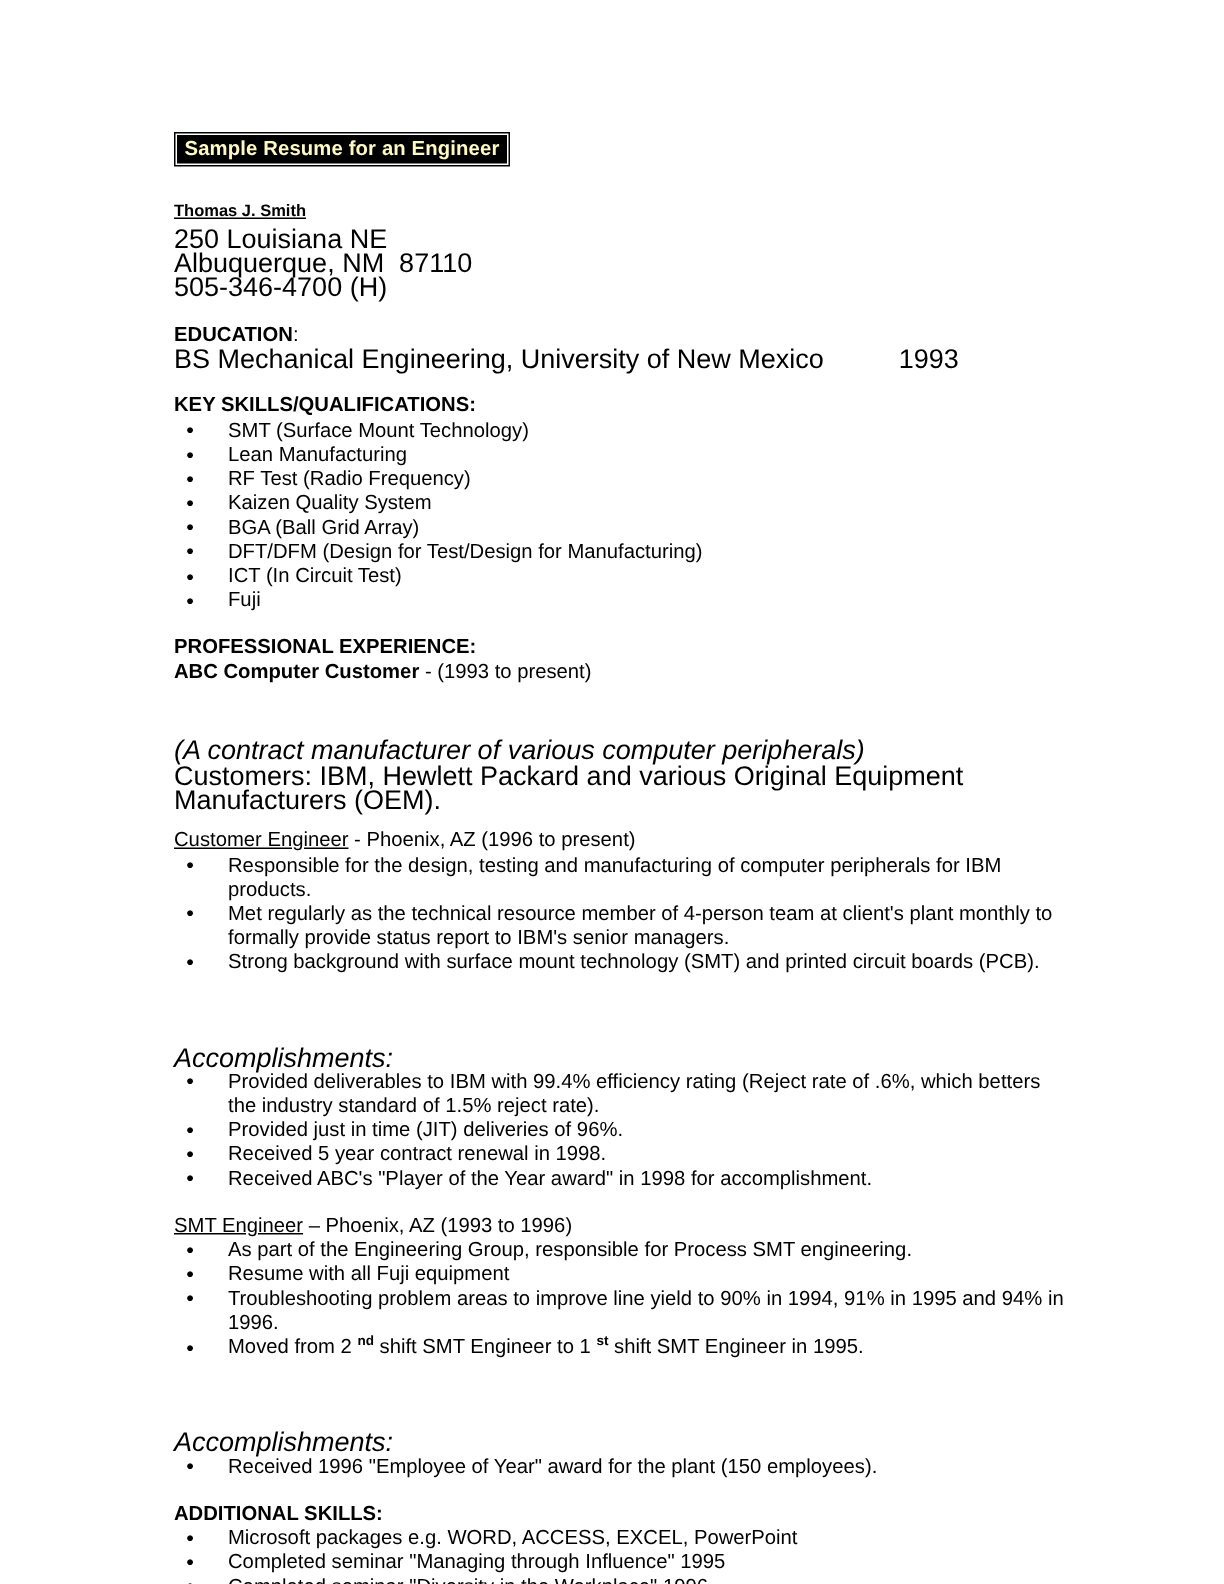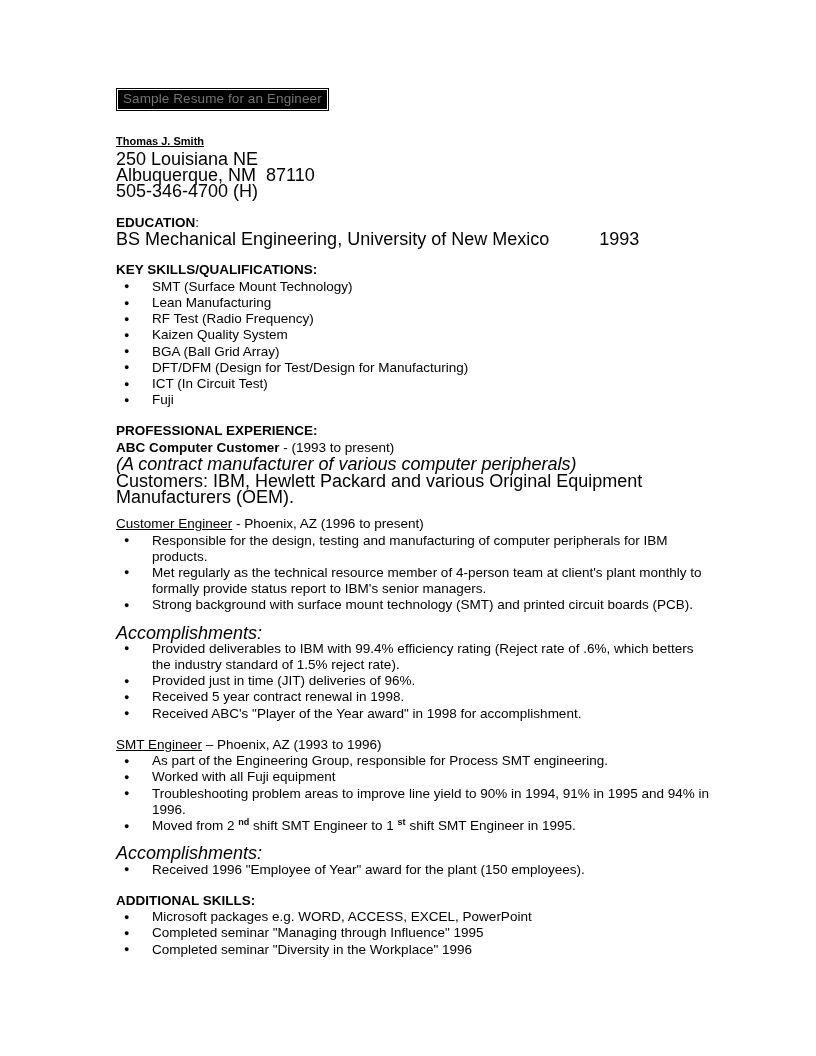--- a/index.html
+++ b/index.html
@@ -28,37 +28,37 @@
   
   .title-banner {
     display: inline-block;
     border: 1px solid #000000;
     padding: 1px;
     background: #ffffff;
     margin-bottom: 22px;
   }
   .title-banner-inner {
     background: #000000;
-    color: #737373;
-    font-weight: normal;
+    color: #fef9c3;
+    font-weight: bold;
     font-size: 13.5px;
     line-height: 16px;
     padding: 1px 5px 2px 5px;
     white-space: nowrap;
     letter-spacing: 0.1px;
   }
 
   
   .line {
     font-size: 18px;
     line-height: 16.2px;
     white-space: pre-wrap;
   }
   .bold { font-weight: bold; }
-  .ital { font-style: italic; }
+  .ital { font-style: italic; margin-top: 36px; }
   .uline { text-decoration: underline; }
 
   .name-line {
     font-size: 11px;
     line-height: 17px;
     font-weight: bold;
     margin-bottom: 1px;
     text-decoration: underline;
   }
 
@@ -180,21 +180,21 @@
         <li>Received ABC's "Player of the Year award" in 1998 for accomplishment.</li>
       </ul>
     </div>
 
     <div class="spacer-md"></div>
 
     <div>
       <div class="subhead"><span class="uline">SMT Engineer</span><span> – Phoenix, AZ (1993 to 1996)</span></div>
       <ul class="bullets">
         <li>As part of the Engineering Group, responsible for Process SMT engineering.</li>
-        <li>Worked with all Fuji equipment</li>
+        <li>Resume with all Fuji equipment</li>
         <li>Troubleshooting problem areas to improve line yield to 90% in 1994, 91% in 1995 and 94% in 1996.</li>
         <li><span>Moved from 2 </span><sup>nd</sup><span> shift SMT Engineer to 1 </span><sup>st</sup><span> shift SMT Engineer in 1995.</span></li>
       </ul>
 
       <div class="spacer-sm"></div>
 
       <div class="line ital">Accomplishments:</div>
       <ul class="bullets">
         <li>Received 1996  "Employee of Year" award for the plant (150 employees).</li>
       </ul>

